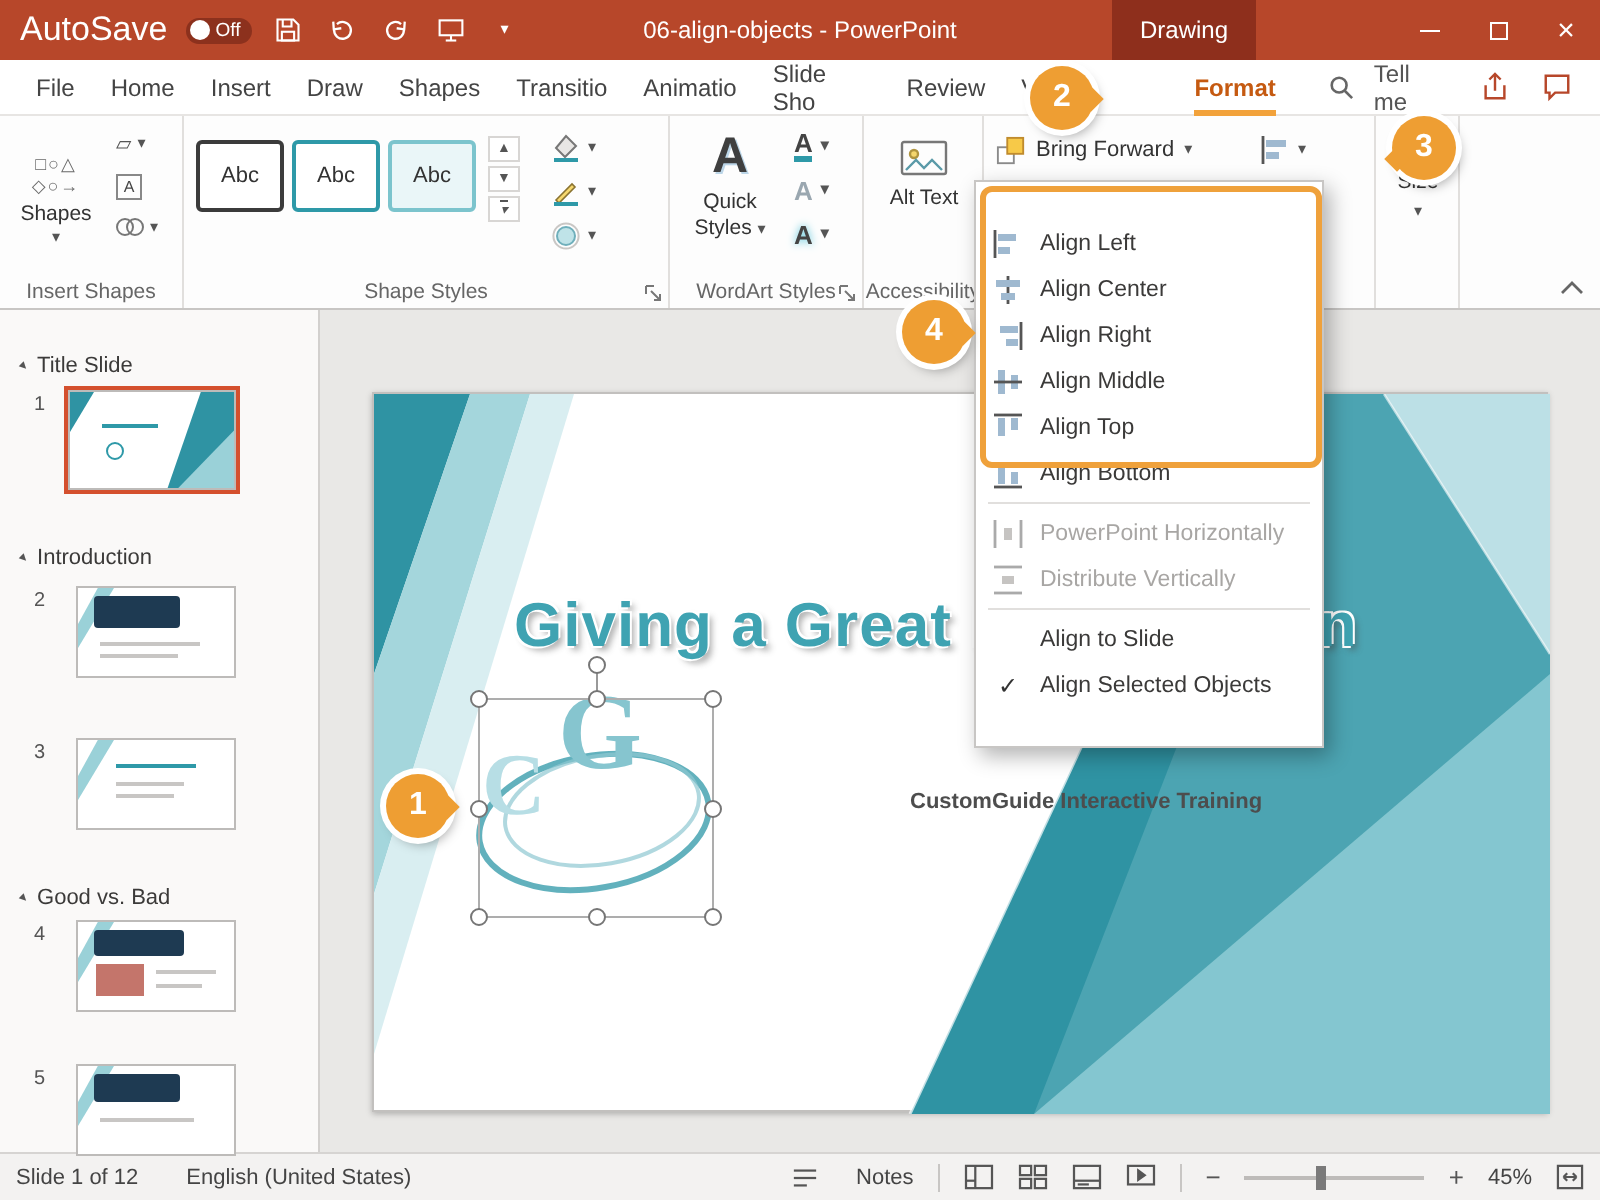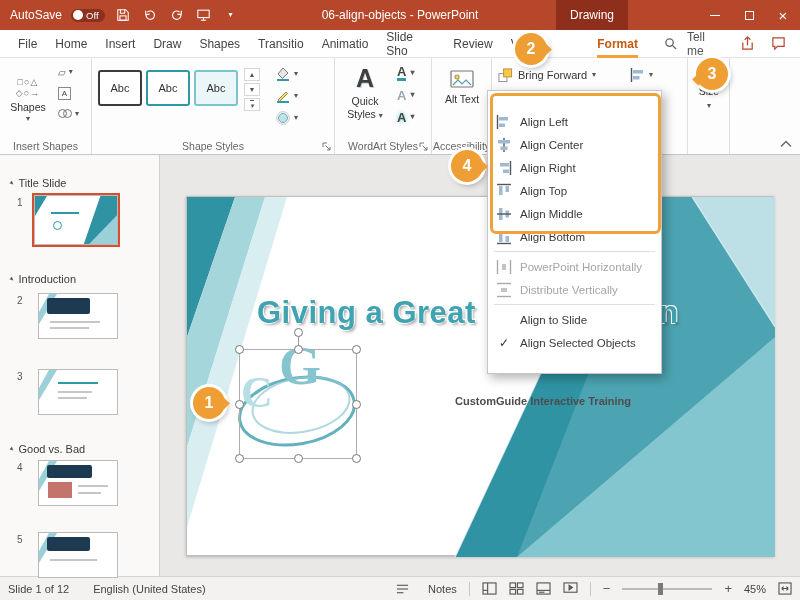--- a/index.html
+++ b/index.html
@@ -3,21 +3,21 @@
 <meta charset="utf-8">
 <style>
   *{margin:0;padding:0;box-sizing:border-box}
   body{font-family:"Liberation Sans",sans-serif;background:#ccc}
   #app{position:relative;width:800px;height:600px;background:#fff;overflow:hidden;font-size:12px;color:#333}
   svg{display:block}
 
   
   .tb{position:absolute;left:0;top:0;width:800px;height:30px;background:#B7472A;display:flex;align-items:center;color:#fff}
   .tb-left{display:flex;align-items:center;gap:9px;padding-left:10px;z-index:2}
-  .as-lbl{font-size:12px}
+  .as-lbl{font-size:17px}
   .toggle{display:flex;align-items:center;gap:3px;background:rgba(60,10,5,.35);border-radius:8px;padding:1px 6px 1px 2px;font-size:9.5px}
   .knob{width:10px;height:10px;border-radius:50%;background:#fff}
   .tbi{width:18px;height:18px;display:flex;align-items:center;justify-content:center;color:#fff}
   .tb-title{position:absolute;left:0;right:0;top:0;height:30px;display:flex;align-items:center;justify-content:center;font-size:12px;pointer-events:none}
   .ctx-tab{position:absolute;left:556px;top:0;width:72px;height:30px;background:#8E2F1C;display:flex;align-items:center;justify-content:center;font-size:12px;z-index:2}
   .win-btns{position:absolute;right:0;top:0;height:30px;display:flex;z-index:2}
   .wbtn{width:34px;height:30px;display:flex;align-items:center;justify-content:center;color:#fff}
   .wmin i{display:block;width:10px;height:1px;background:#fff}
   .wmax i{display:block;width:9px;height:9px;border:1px solid #fff}
   .wclose{font-size:15px}
@@ -497,36 +497,36 @@
             <line x1="14.5" y1="1" x2="14.5" y2="15" stroke="#555" stroke-width="1.4"></line>
             <rect x="4" y="3" width="9" height="3.5" fill="#9FB9D0"></rect>
             <rect x="7" y="9.5" width="6" height="3.5" fill="#9FB9D0"></rect>
           </svg>
         </span>
       <span class="mil">Align Right</span>
     </div>
     <div class="mi">
       <span class="mic">
           <svg width="16" height="16" viewBox="0 0 16 16">
+            <rect x="3" y="2" width="3.5" height="12" fill="#9FB9D0"></rect>
+            <rect x="9.5" y="4.5" width="3.5" height="7" fill="#9FB9D0"></rect>
+            <line x1="1" y1="8" x2="15" y2="8" stroke="#555" stroke-width="1.4"></line>
+          </svg>
+        </span>
+      <span class="mil">Align Middle</span>
+    </div>
+    <div class="mi">
+      <span class="mic">
+          <svg width="16" height="16" viewBox="0 0 16 16">
             <line x1="1" y1="1.5" x2="15" y2="1.5" stroke="#555" stroke-width="1.4"></line>
             <rect x="3" y="3" width="3.5" height="9" fill="#9FB9D0"></rect>
             <rect x="9.5" y="3" width="3.5" height="6" fill="#9FB9D0"></rect>
           </svg>
         </span>
       <span class="mil">Align Top</span>
-    </div>
-    <div class="mi">
-      <span class="mic">
-          <svg width="16" height="16" viewBox="0 0 16 16">
-            <rect x="3" y="2" width="3.5" height="12" fill="#9FB9D0"></rect>
-            <rect x="9.5" y="4.5" width="3.5" height="7" fill="#9FB9D0"></rect>
-            <line x1="1" y1="8" x2="15" y2="8" stroke="#555" stroke-width="1.4"></line>
-          </svg>
-        </span>
-      <span class="mil">Align Middle</span>
     </div>
     <div class="mi">
       <span class="mic">
           <svg width="16" height="16" viewBox="0 0 16 16">
             <rect x="3" y="4" width="3.5" height="9" fill="#9FB9D0"></rect>
             <rect x="9.5" y="7" width="3.5" height="6" fill="#9FB9D0"></rect>
             <line x1="1" y1="14.5" x2="15" y2="14.5" stroke="#555" stroke-width="1.4"></line>
           </svg>
         </span>
       <span class="mil">Align Bottom</span>

